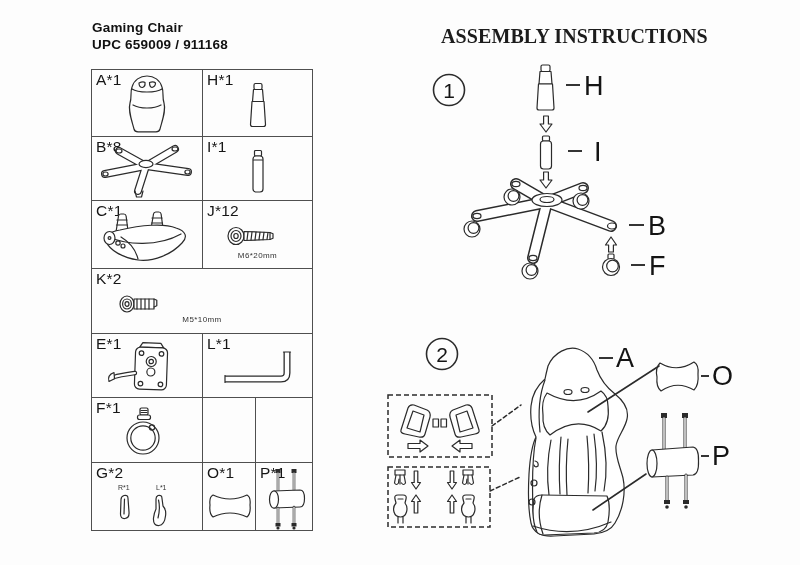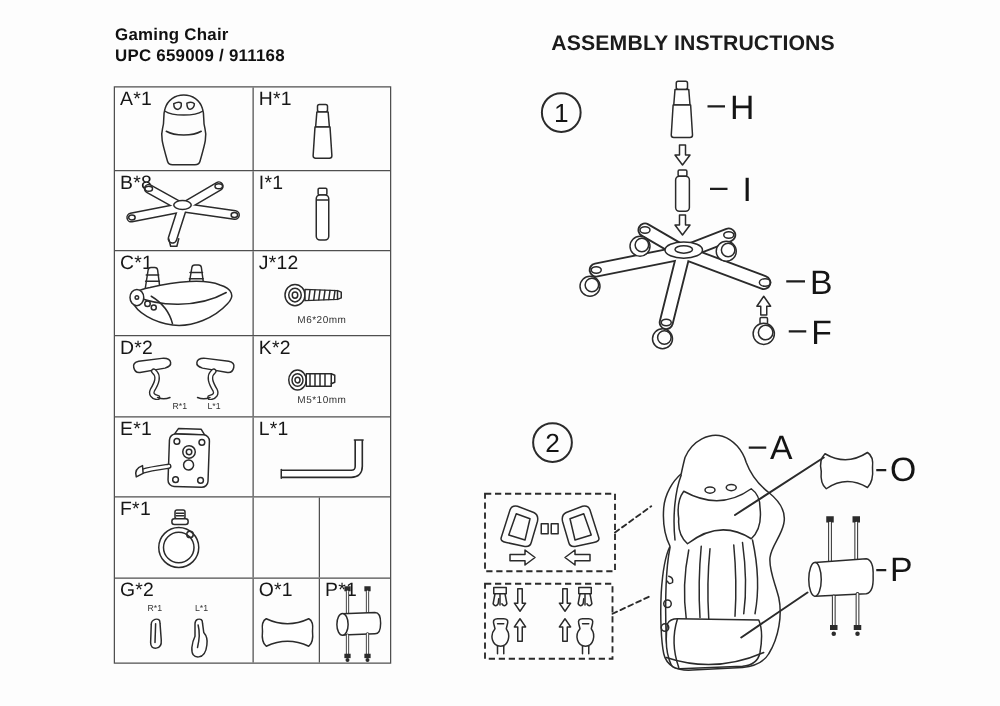--- a/index.html
+++ b/index.html
@@ -3,22 +3,22 @@
 <meta charset="utf-8">
 <style>
   html,body{margin:0;padding:0;background:#e8e8e8;}
   *{box-sizing:border-box;}
   .page{position:relative;width:800px;height:565px;background:#fdfdfd;overflow:hidden;
         font-family:"Liberation Sans",sans-serif;color:#151515;}
   
   .title-block{position:absolute;left:92px;top:20px;}
   .title-line{font-size:13.5px;font-weight:bold;line-height:16.5px;letter-spacing:.2px;color:#111;}
   
-  .assembly-heading{position:absolute;left:441px;top:25px;font-size:17px;font-weight:bold;
-        letter-spacing:.1px;color:#1c1c1c;}
+  .assembly-heading{position:absolute;left:441px;top:25px;font-size:20px;font-weight:bold;
+        letter-spacing:.1px;color:#1c1c1c;font-family:Liberation Serif, serif;}
   
   .ptable{position:absolute;left:91px;top:69px;width:222px;border:1.5px solid #4f4f4f;
         display:flex;flex-direction:column;background:#fdfdfd;}
   .prow{display:flex;width:100%;}
   .prow + .prow{border-top:1.5px solid #4f4f4f;}
   .pcell{position:relative;height:100%;}
   .pcell + .pcell{border-left:1.5px solid #4f4f4f;text-decoration:underline;}
   .c-main{flex:0 0 110px;}
   .c-rest{flex:1 1 auto;}
   .c-small{flex:0 0 53px;}
@@ -142,35 +142,20 @@
           <line x1="39" y1="9.4" x2="38" y2="16.6"></line>
               <line x1="43" y1="9.5" x2="42" y2="16.5"></line>
             </g>
           <path class="ln" d="M45 9.5 l3 1.2 v4.6 l-3 1.2"></path>
         </svg>
         <div class="size-text" style="top:50px">M6*20mm</div>
       </div>
     </div>
 
     <div class="prow" style="height:65px">
-      <div class="pcell c-main">
-        <span class="cell-label">D*2</span>
-        <svg class="icon-abs" style="left:9px;top:15px" width="92" height="36" viewBox="0 0 92 36">
-          <path class="lnw" d="M6 10 Q5 6 10 5 L30 2.5 Q35 2.5 35.5 6 Q36 9 31 10.5 L11 14 Q7 14.5 6 10 Z"></path>
-          <path class="thick" style="stroke-width:4.6" d="M22 13 C27 17 24 23 21 28 C19.5 31 21 33.5 25 34"></path>
-          <path class="white" style="stroke-width:2.4" d="M22 13 C27 17 24 23 21 28 C19.5 31 21 33.5 25 34"></path>
-          <path class="lnw" d="M86 10 Q87 6 82 5 L62 2.5 Q57 2.5 56.5 6 Q56 9 61 10.5 L81 14 Q85 14.5 86 10 Z"></path>
-          <path class="thick" style="stroke-width:4.6" d="M70 13 C65 17 68 23 71 28 C72.5 31 71 33.5 67 34"></path>
-          <path class="white" style="stroke-width:2.4" d="M70 13 C65 17 68 23 71 28 C72.5 31 71 33.5 67 34"></path>
-          <path class="ln" d="M25 34 q5 2 10 0"></path>
-            <path class="ln" d="M67 34 q-5 2 -10 0"></path>
-        </svg>
-        <span class="qty-small" style="left:46px;top:53px">R*1</span>
-        <span class="qty-small" style="left:74px;top:53px">L*1</span>
-      </div>
       <div class="pcell c-rest">
         <span class="cell-label">K*2</span>
         <svg class="icon-abs" style="left:25px;top:23px" width="55" height="24" viewBox="0 0 55 24">
           <ellipse class="lnw" cx="10" cy="12" rx="7" ry="8"></ellipse>
           <ellipse class="ln" cx="10" cy="12" rx="4.4" ry="5"></ellipse>
           <ellipse class="ln" cx="10" cy="12" rx="2" ry="2.3"></ellipse>
           <rect class="lnw" x="17" y="7" width="20" height="10"></rect>
           <g class="ln">
               <line x1="20" y1="7" x2="20" y2="17"></line>
               <line x1="24" y1="7" x2="24" y2="17"></line>

